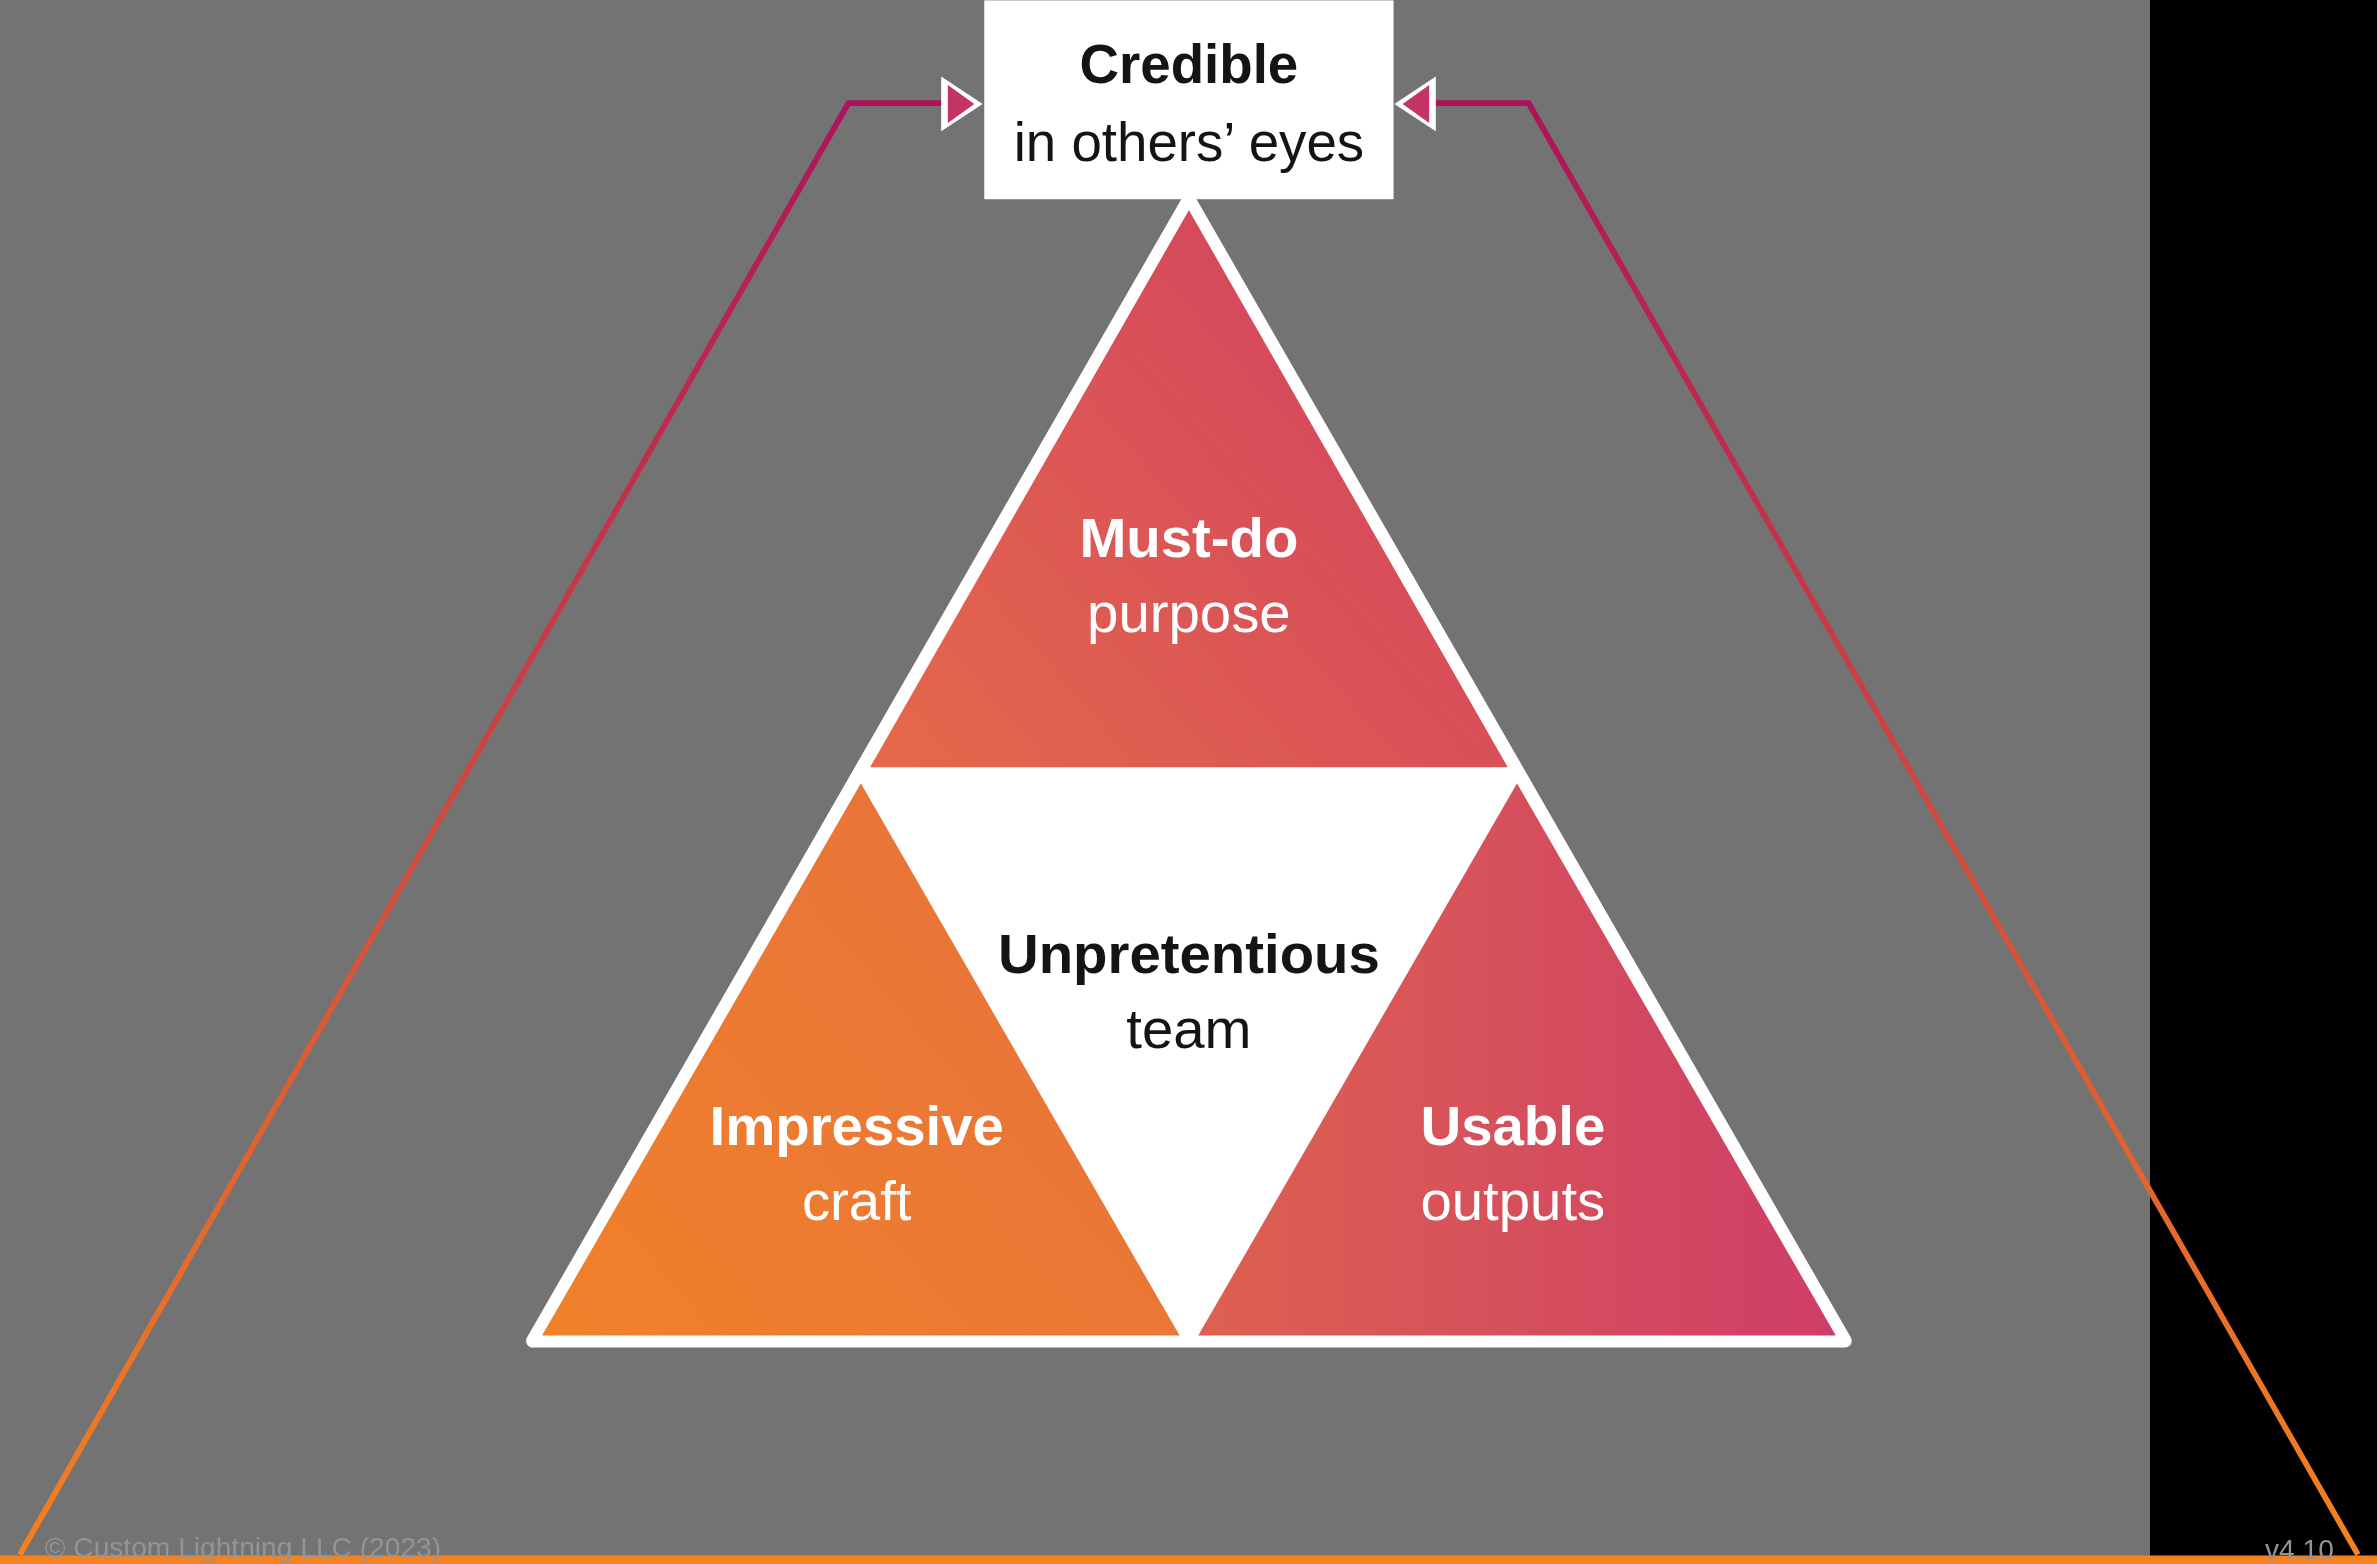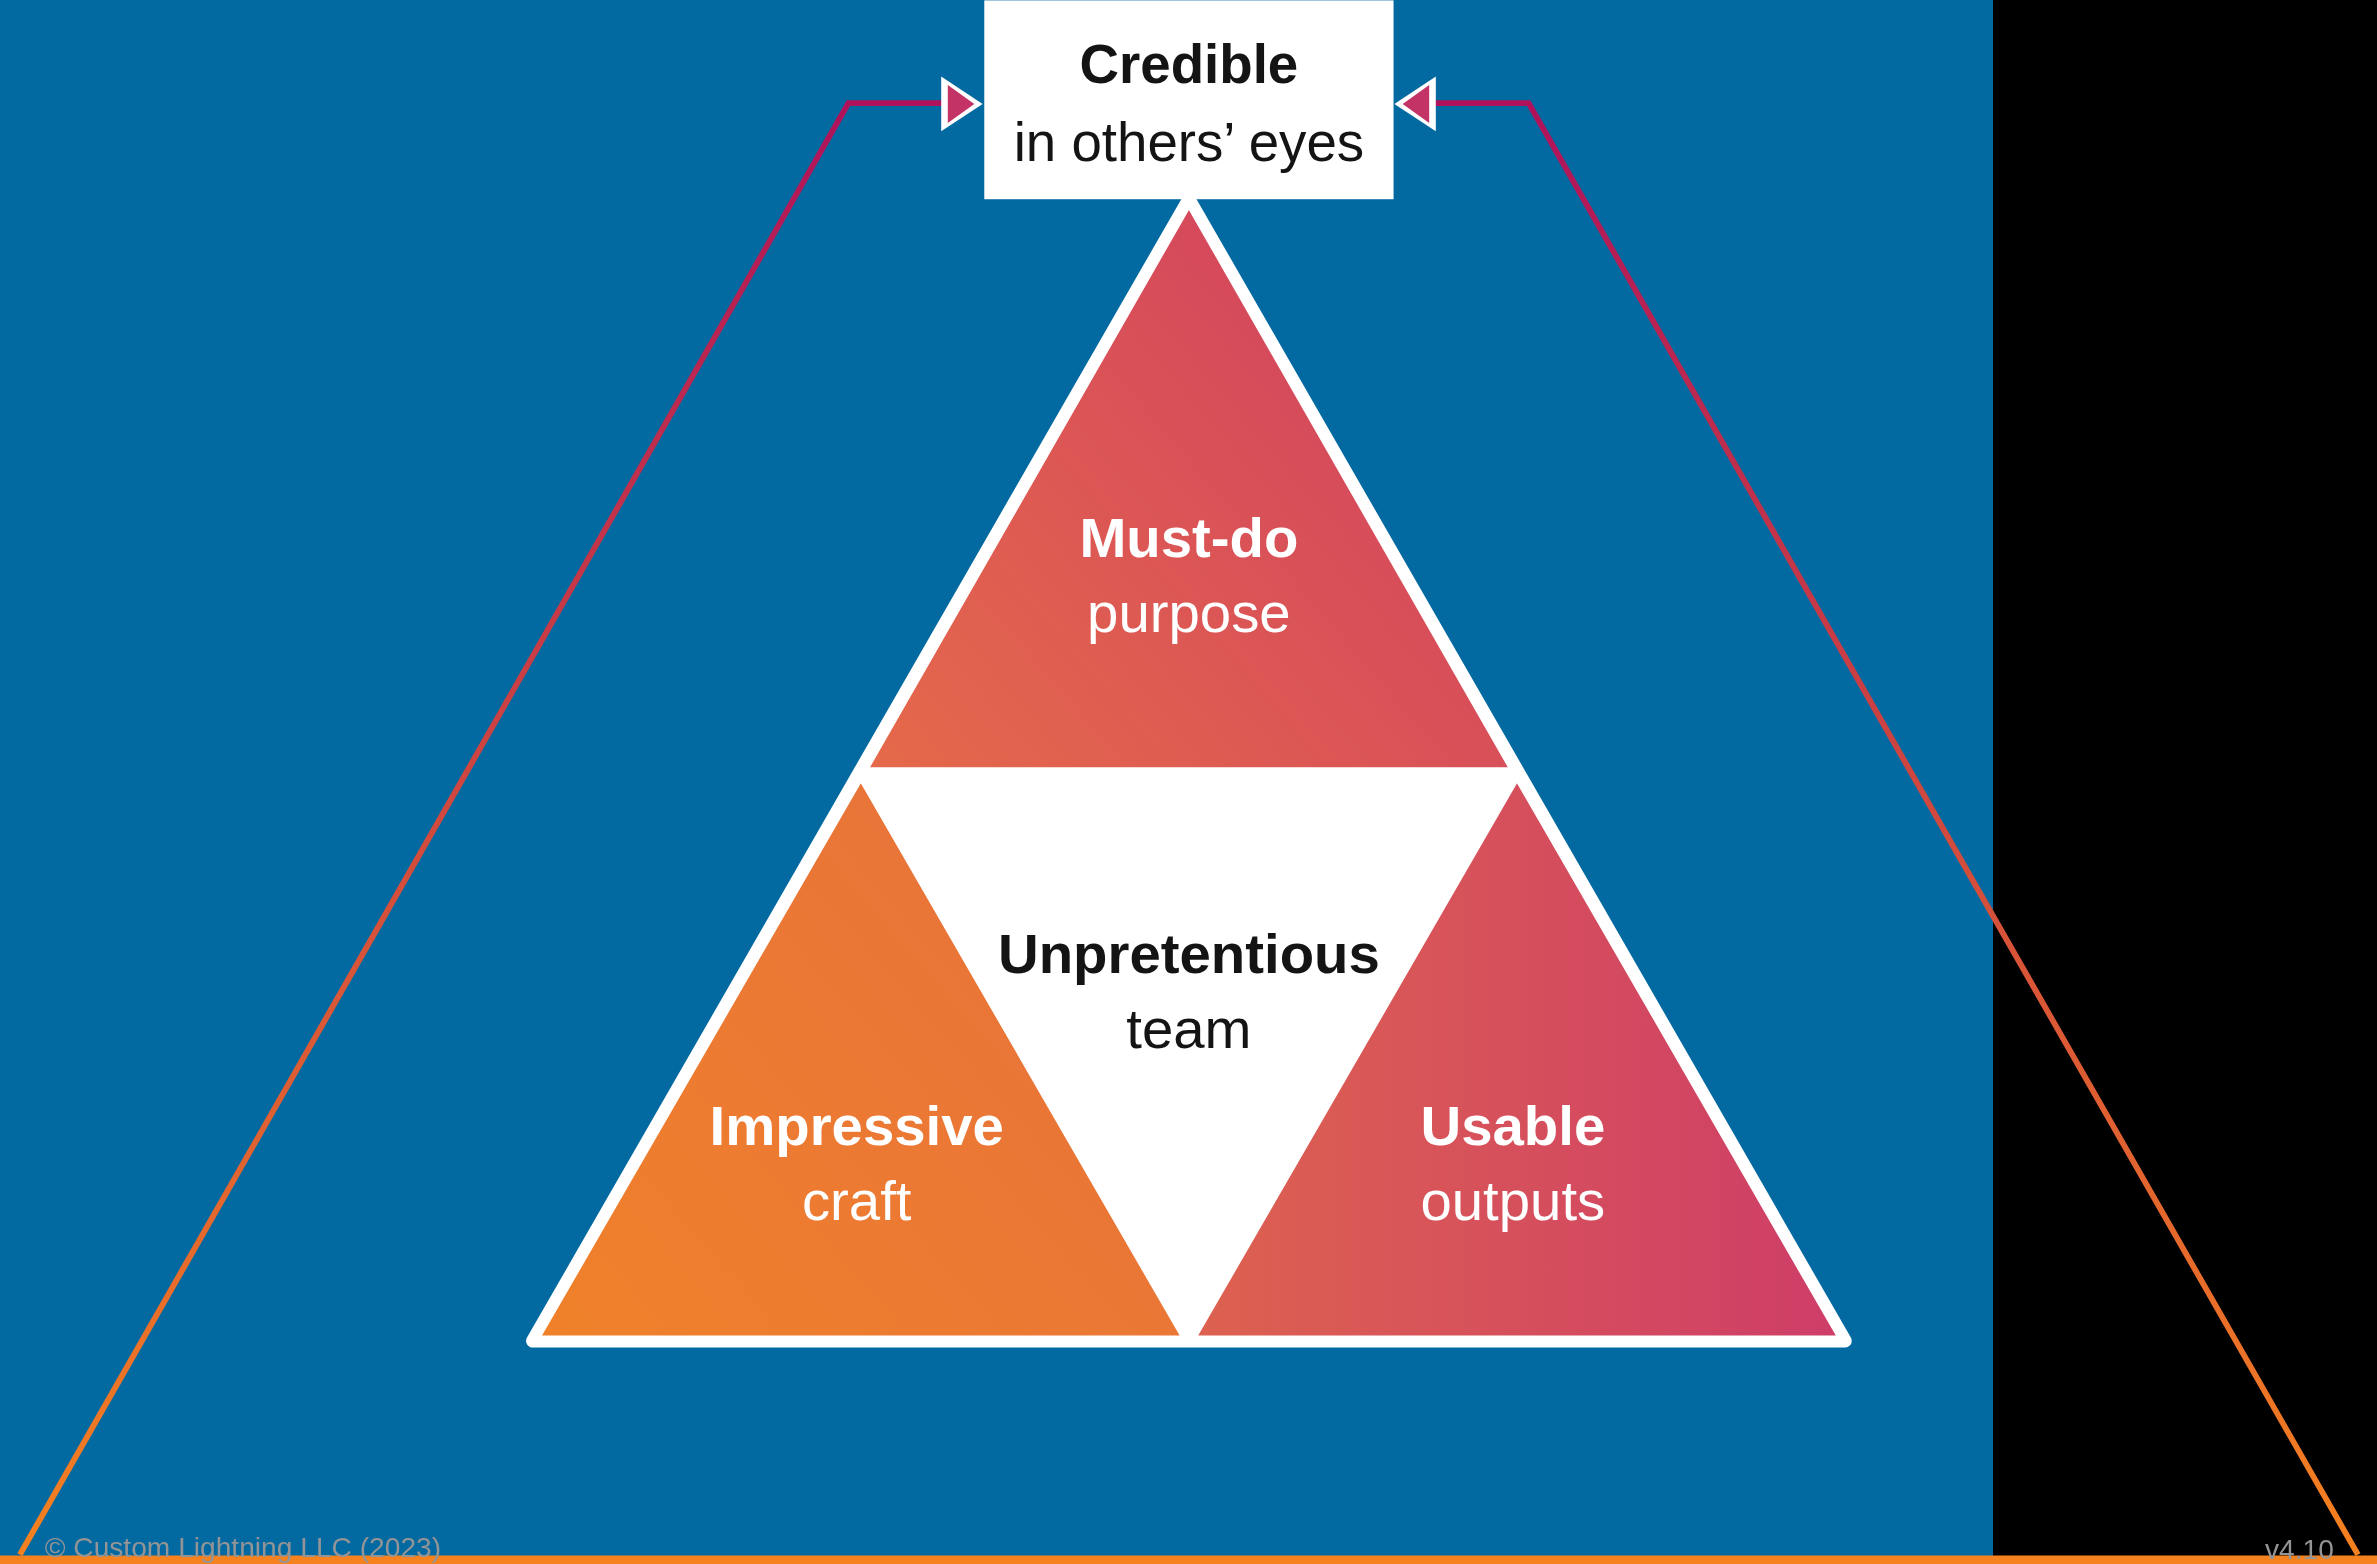--- a/index.html
+++ b/index.html
@@ -5,23 +5,23 @@
   html, body {
     margin: 0;
     padding: 0;
     background: #000000;
     width: 2377px;
     height: 1565px;
     overflow: hidden;
   }
   .stage {
     position: relative;
-    width: 1993px;
+    width: 2150px;
     height: 1565px;
-    background: #0369a1;
+    background: #737373;
     font-family: "Liberation Sans", sans-serif;
     text-align: right;
   }
   svg { display: block; }
 
   
   .stop-line-top      { stop-color: #ad115c; }
   .stop-line-bottom   { stop-color: #f5821f; }
   .stop-top-a         { stop-color: #e5694a; }
   .stop-top-b         { stop-color: #d03f62; }

